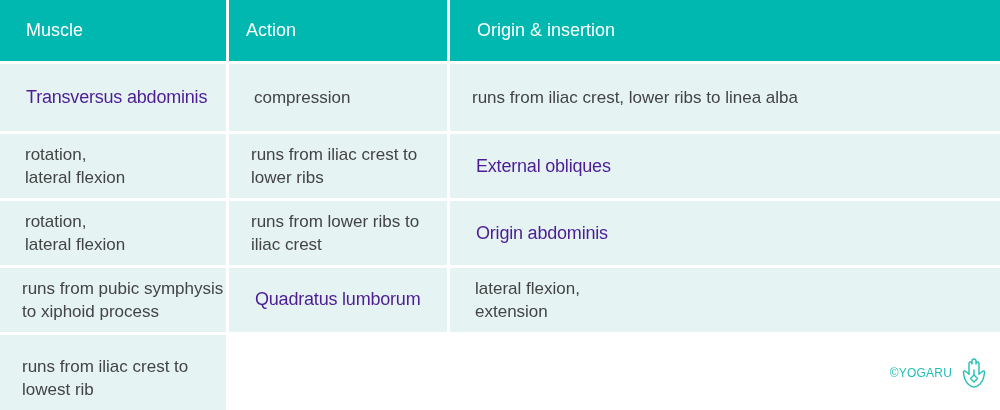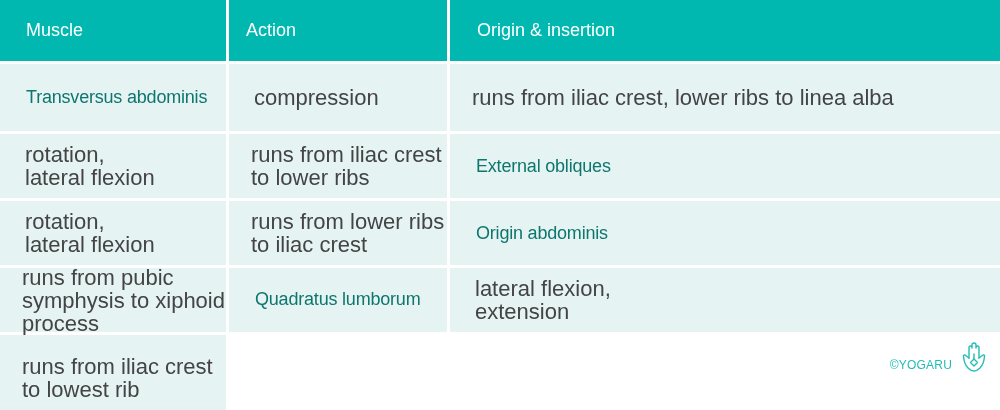--- a/index.html
+++ b/index.html
@@ -36,45 +36,45 @@
       box-sizing: border-box;
     }
     .hcell.c2 { padding-left: 17px; }
     .hcell.c3 { padding-left: 27px; }
     .cell {
       background: #e5f3f3;
       display: flex;
       align-items: center;
       box-sizing: border-box;
       padding-left: 26px;
-      font-size: 22px;
+      font-size: 17px;
       line-height: 23px;
     }
     .cell.muscle {
-      color: #0f766e;
+      color: #4c1d95;
       font-size: 18px;
       letter-spacing: -0.2px;
     }
     .cell.action {
       color: #444444;
       padding-left: 25px;
       white-space: pre-line;
     }
     .cell.origin {
       color: #444444;
       padding-left: 22px;
     }
     .cell.last { align-items: flex-start; padding-top: 20px; }
     .cell.action.last { padding-top: 9px; }
     .footer {
       position: absolute;
       right: 14px;
-      bottom: 32px;
+      bottom: 16px;
       display: flex;
-      align-items: flex-end;
+      align-items: center;
       gap: 10px;
     }
     .brand {
       color: #22bdb5;
       font-size: 12px;
       letter-spacing: 0.2px;
       margin-bottom: 6px;
     }
     .hamsa svg { display: block; }
   </style>

